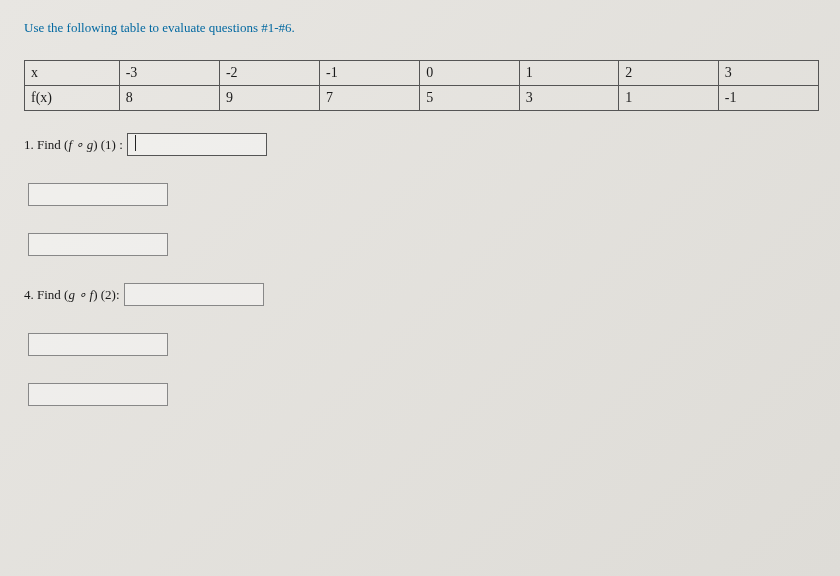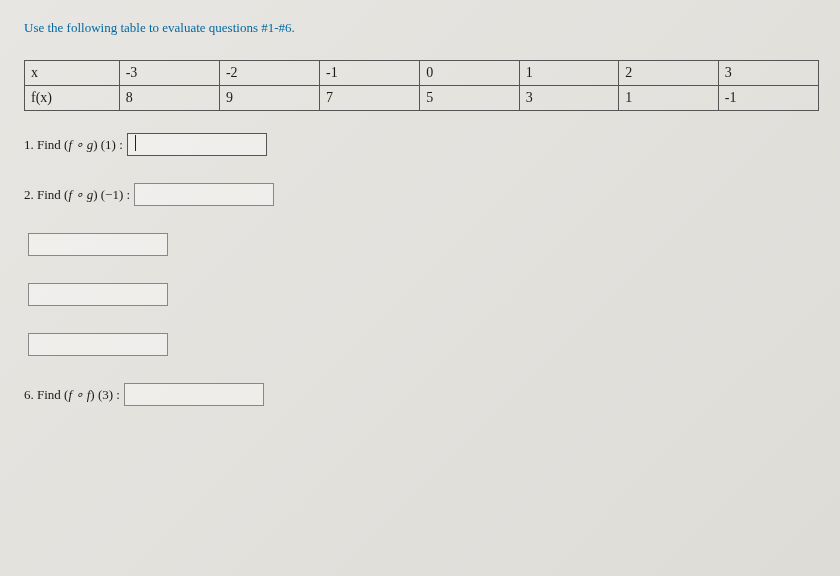--- a/index.html
+++ b/index.html
@@ -94,36 +94,33 @@
   </table>
 
 <div class="q-row">
   <span class="q-label">
     <span>1.</span> <span>Find (</span><i>f ∘ g</i><span>) (1) :</span>
   </span>
   <div class="answer-box active"><span class="cursor"></span></div>
 </div>
 
 <div class="q-row">
+  <div class="answer-box"></div>
+</div>
+
+<div class="q-row">
+  <div class="answer-box"></div>
+</div>
+
+<div class="q-row">
   <span class="q-label">
-    <span>2.</span> <span>Find (</span><i>f ∘ g</i><span>) (−1) :</span>
+    <span>4.</span> <span>Find (</span><i>g ∘ f</i><span>) (2):</span>
   </span>
   <div class="answer-box"></div>
 </div>
 
 <div class="q-row">
   <div class="answer-box"></div>
 </div>
 
 <div class="q-row">
   <div class="answer-box"></div>
 </div>
 
-<div class="q-row">
-  <div class="answer-box"></div>
-</div>
-
-<div class="q-row">
-  <span class="q-label">
-    <span>6.</span> <span>Find (</span><i>f ∘ f</i><span>) (3) :</span>
-  </span>
-  <div class="answer-box"></div>
-</div>
-
 </body></html>

